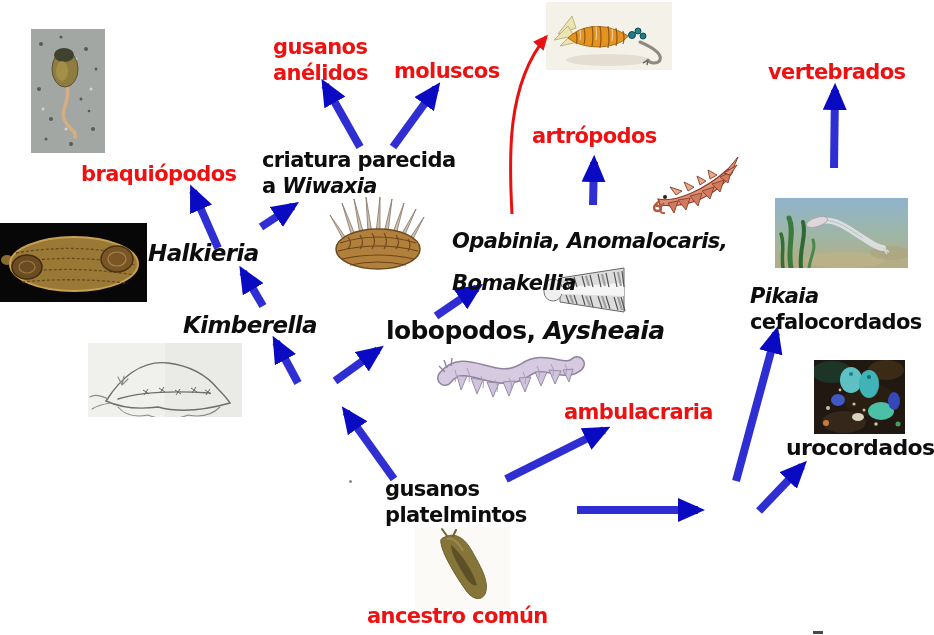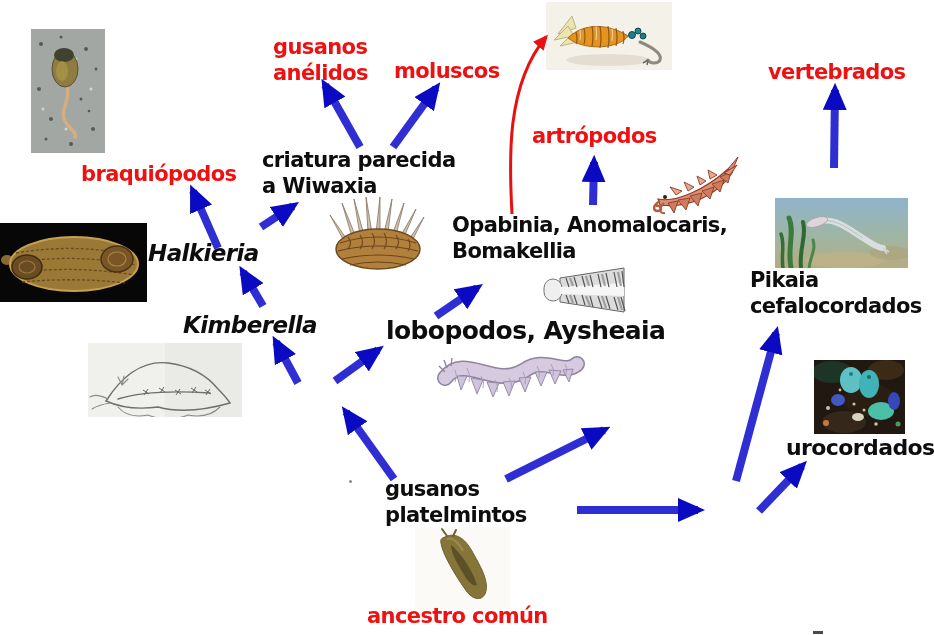--- a/index.html
+++ b/index.html
@@ -4,21 +4,21 @@
 <style>
   html,body{margin:0;padding:0;background:#ffffff;}
   .canvas{position:relative;width:934px;height:635px;background:#fff;overflow:hidden;
           font-family:"DejaVu Sans",sans-serif;padding-left:34px;}
   .img{position:absolute;z-index:1;}
   #arrow-svg{position:absolute;left:0;top:0;z-index:2;pointer-events:none;}
   .lbl{position:absolute;z-index:3;font-weight:bold;font-size:21px;line-height:26px;
        letter-spacing:-0.6px;white-space:nowrap;}
   .red{color:var(--label-red,#ee1111);}
   .blk{color:var(--label-black,#0d0d0d);}
-  .it{}
+  .it{font-style:italic;margin-top:16px;}
   .ctr{text-align:left;}
   .genus{font-size:23px;font-style:italic;}
   
   #lbl-gusanos-anelidos{left:273px;top:34px;}
   #lbl-moluscos{left:394px;top:58px;}
   #lbl-artropodos{left:532px;top:123px;}
   #lbl-vertebrados{left:768px;top:59px;}
   #lbl-braquiopodos{left:81px;top:161px;}
   #lbl-ambulacraria{left:564px;top:399px;}
   #lbl-ancestro{left:367px;top:603px;}
@@ -297,20 +297,21 @@
     </svg>
 
   <div class="lbl red" id="lbl-gusanos-anelidos">
     <div>gusanos</div>
     <div>anélidos</div>
   </div>
   <div class="lbl red" id="lbl-moluscos">moluscos</div>
   <div class="lbl red" id="lbl-artropodos">artrópodos</div>
   <div class="lbl red" id="lbl-vertebrados">vertebrados</div>
   <div class="lbl red" id="lbl-braquiopodos">braquiópodos</div>
+  <div class="lbl red" id="lbl-ambulacraria">ambulacraria</div>
   <div class="lbl red" id="lbl-ancestro">ancestro común</div>
 
   <div class="lbl blk ctr" id="lbl-criatura">
     <div><span>criatura parecida</span></div>
     <div><span>a </span><span class="it">Wiwaxia</span></div>
   </div>
   <div class="lbl blk genus" id="lbl-halkieria">Halkieria</div>
   <div class="lbl blk genus" id="lbl-kimberella">Kimberella</div>
   <div class="lbl blk ctr" id="lbl-opabinia">
     <div class="it">Opabinia, Anomalocaris,</div>

